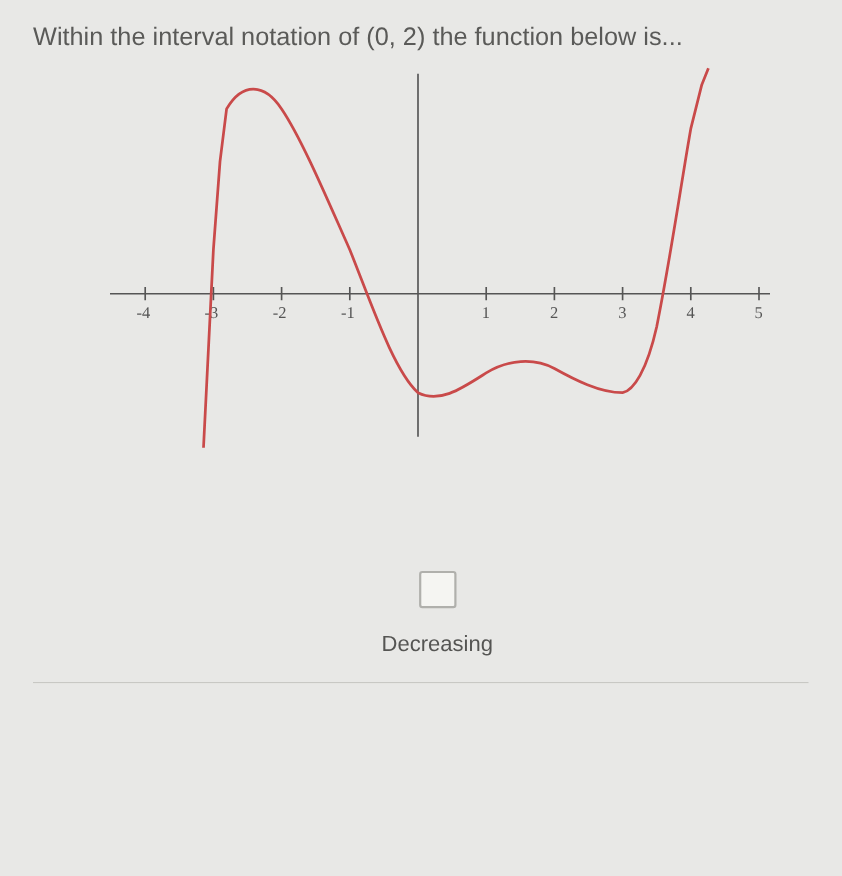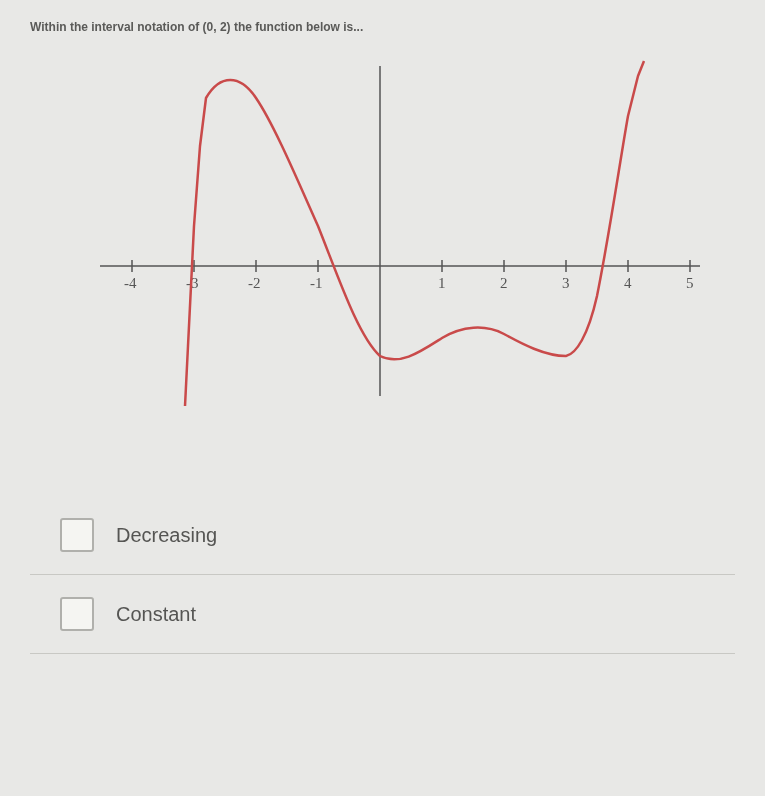--- a/index.html
+++ b/index.html
@@ -10,23 +10,23 @@
     body {
       width: 765px;
       height: 796px;
       background: #e8e8e6;
       font-family: Arial, Helvetica, sans-serif;
       padding: 20px 30px;
       overflow: hidden;
     }
     .title {
       color: #5a5a58;
-      font-size: 12px;
-      font-weight: bold;
-      margin-bottom: 22px;
+      font-size: 23px;
+      font-weight: normal;
+      margin-bottom: 10px;
     }
     .chart-area {
       width: 620px;
       height: 380px;
       margin: 0 auto 60px 60px;
       position: relative;
     }
     .chart-area svg {
       width: 100%;
       height: 100%;
@@ -36,20 +36,21 @@
     }
     .option-row {
       padding: 22px 0 22px 30px;
       border-bottom: 1px solid #c8c8c4;
       display: flex;
       align-items: center;
       gap: 22px;
     }
     .option-row:first-child {
       border-top: none;
+      flex-direction: column;
     }
     .checkbox {
       width: 34px;
       height: 34px;
       border: 2px solid #b0b0ac;
       background: #f5f5f2;
       border-radius: 3px;
       cursor: pointer;
     }
     .option-label {
@@ -111,17 +112,13 @@
          L 548 20
          L 554 5" fill="none" stroke="#c94a4a" stroke-width="2.5" stroke-linejoin="round"></path>
   </svg>
 </div>
 
 <div class="options">
   <div class="option-row">
     <div class="checkbox"></div>
     <span class="option-label">Decreasing</span>
   </div>
-  <div class="option-row">
-    <div class="checkbox"></div>
-    <span class="option-label">Constant</span>
-  </div>
 </div>
 
 </body></html>

